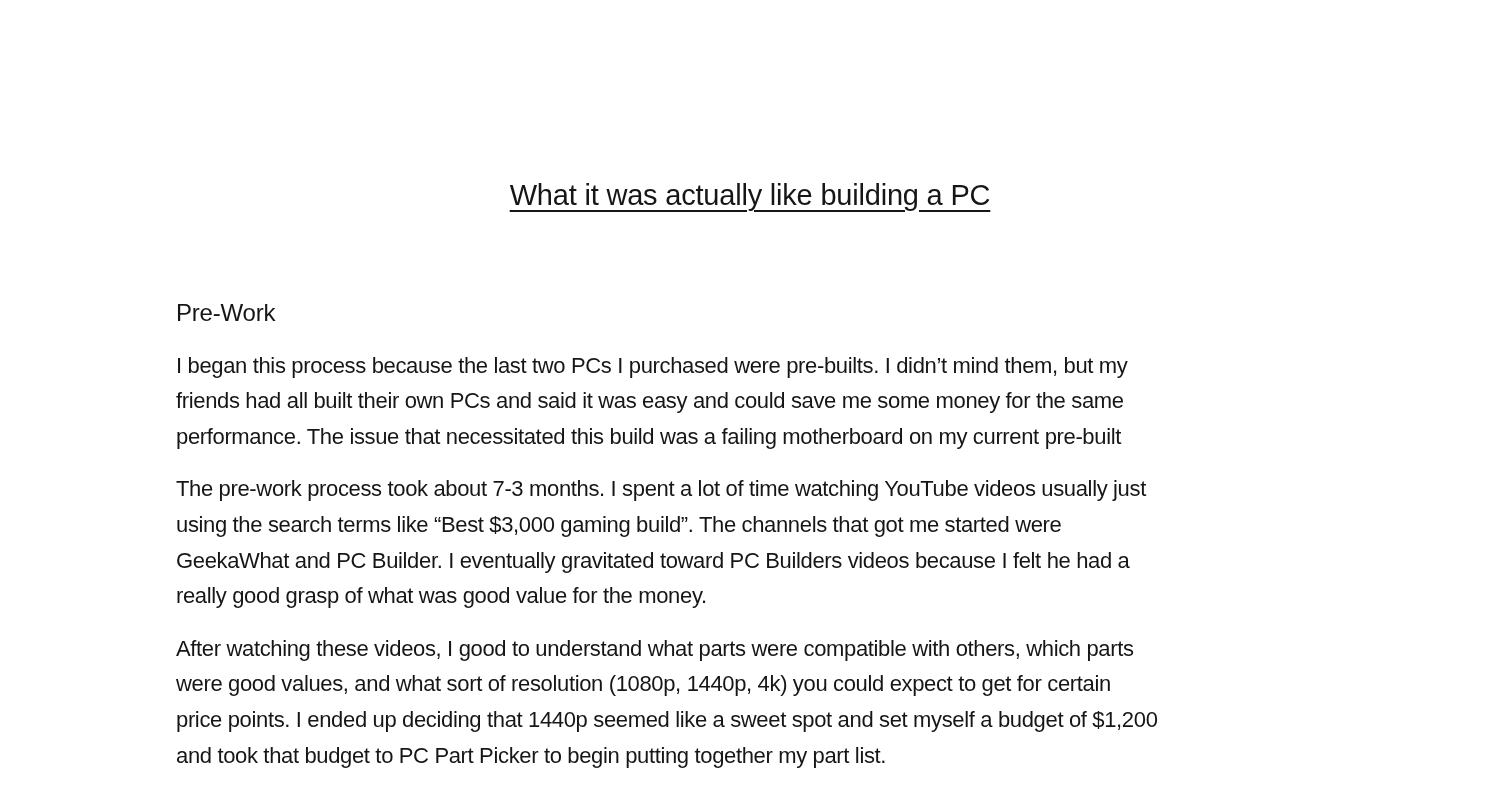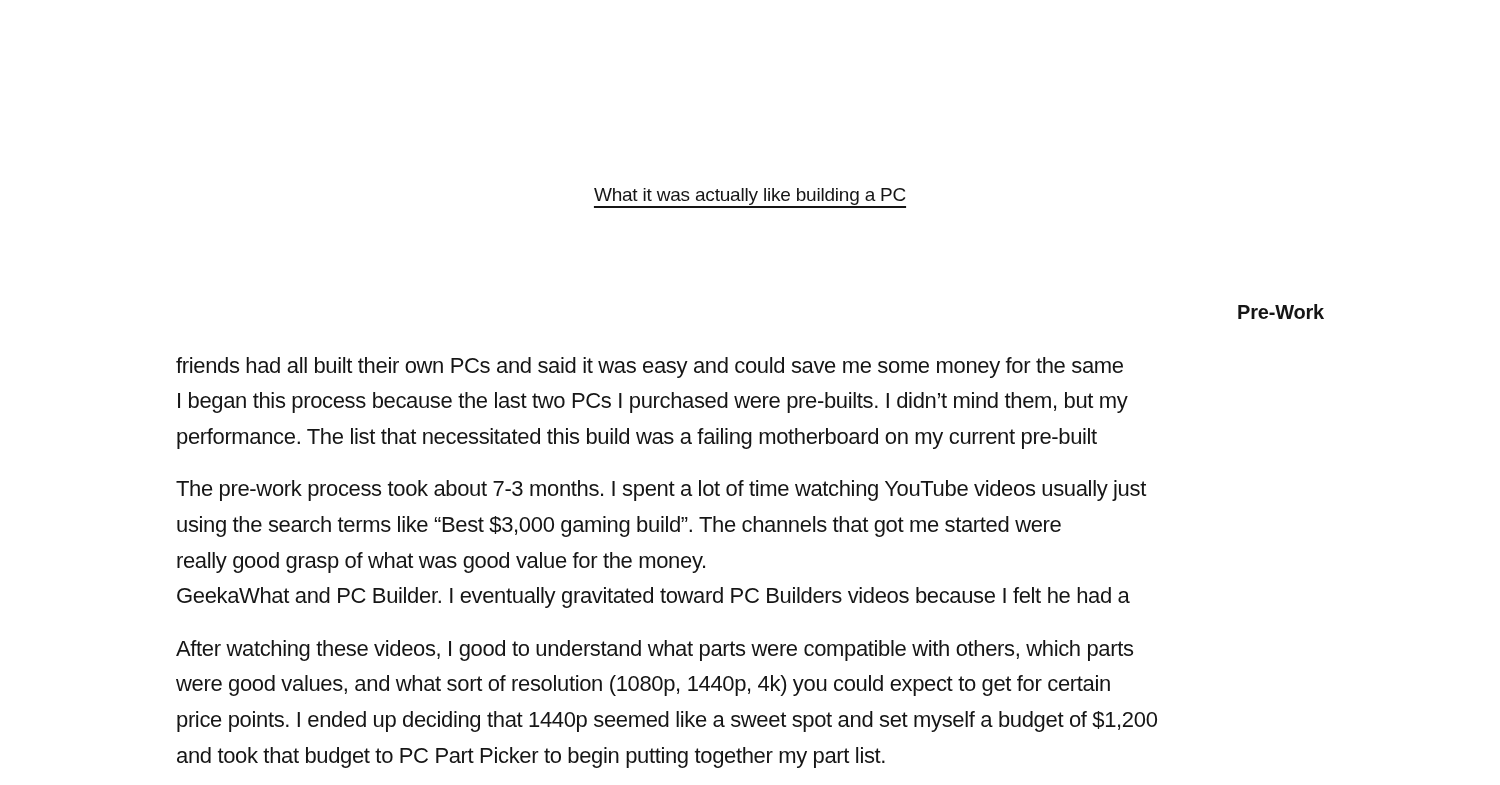--- a/index.html
+++ b/index.html
@@ -17,35 +17,34 @@
   .page {
     width: 1148px;
     margin: 0 auto;
     padding-top: 177px;
   }
   .doc-title-wrap {
     text-align: center;
   }
   .doc-title {
     display: inline-block;
-    font-size: 19px;
+    font-size: 29px;
     line-height: 36px;
     font-weight: 400;
     letter-spacing: -0.2px;
     text-decoration: underline;
     text-decoration-thickness: 2px;
     text-underline-offset: 5px;
   }
   .section-heading {
     margin: 82px 0 17px 0;
-    font-size: 20px;
+    font-size: 24px;
     line-height: 35.6px;
-    font-weight: 700;
+    font-weight: 400;
     letter-spacing: -0.2px;
-    text-align: right;
   }
   .para {
     margin: 0 0 17px 0;
     font-size: 22px;
     line-height: 35.6px;
     letter-spacing: -0.35px;
   }
   .text-line {
     white-space: nowrap;
   }
@@ -55,30 +54,30 @@
 
 <div class="page">
 
   <div class="doc-title-wrap">
     <span class="doc-title">What it was actually like building a PC</span>
   </div>
 
   <h2 class="section-heading">Pre-Work</h2>
 
   <div class="para">
+    <div class="text-line">I began this process because the last two PCs I purchased were pre-builts. I didn’t mind them, but my</div>
     <div class="text-line">friends had all built their own PCs and said it was easy and could save me some money for the same</div>
-    <div class="text-line">I began this process because the last two PCs I purchased were pre-builts. I didn’t mind them, but my</div>
-    <div class="text-line">performance. The list that necessitated this build was a failing motherboard on my current pre-built</div>
+    <div class="text-line">performance. The issue that necessitated this build was a failing motherboard on my current pre-built</div>
   </div>
 
   <div class="para">
     <div class="text-line">The pre-work process took about 7-3 months. I spent a lot of time watching YouTube videos usually just</div>
     <div class="text-line">using the search terms like “Best $3,000 gaming build”. The channels that got me started were</div>
+    <div class="text-line">GeekaWhat and PC Builder. I eventually gravitated toward PC Builders videos because I felt he had a</div>
     <div class="text-line">really good grasp of what was good value for the money.</div>
-    <div class="text-line">GeekaWhat and PC Builder. I eventually gravitated toward PC Builders videos because I felt he had a</div>
   </div>
 
   <div class="para">
     <div class="text-line">After watching these videos, I good to understand what parts were compatible with others, which parts</div>
     <div class="text-line">were good values, and what sort of resolution (1080p, 1440p, 4k) you could expect to get for certain</div>
     <div class="text-line">price points. I ended up deciding that 1440p seemed like a sweet spot and set myself a budget of $1,200</div>
     <div class="text-line">and took that budget to PC Part Picker to begin putting together my part list.</div>
   </div>
 
 </div>

